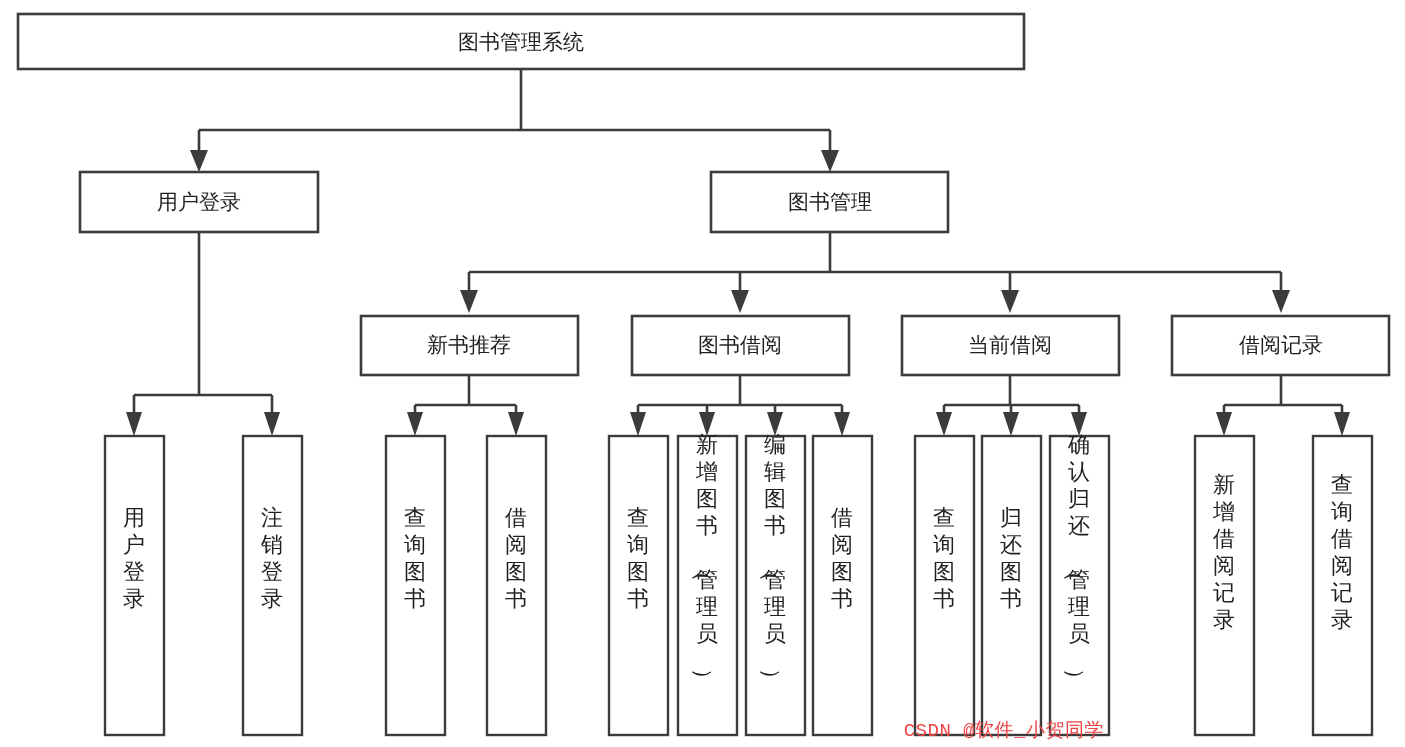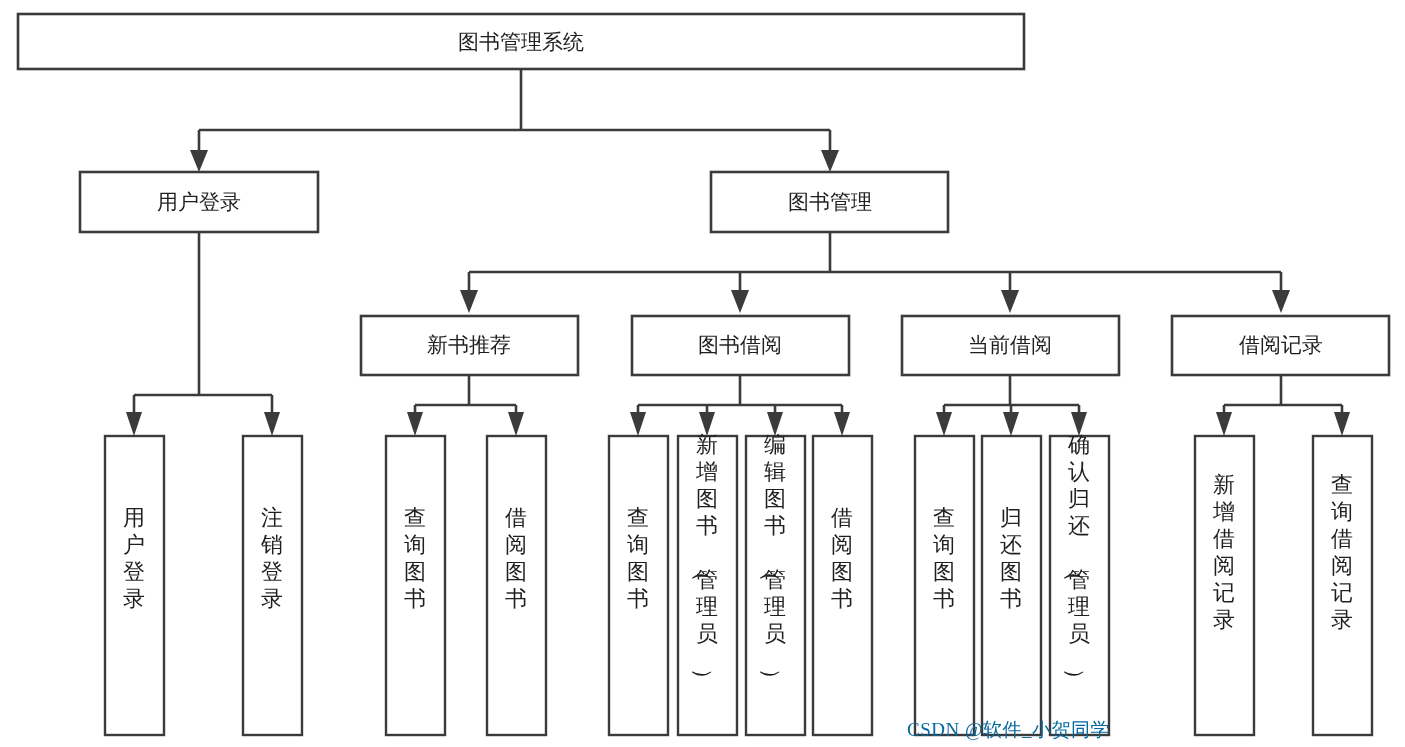--- a/index.html
+++ b/index.html
@@ -54,25 +54,25 @@
     dominant-baseline: middle;
   }
   .leaf-label {
     fill: #1f1f1f;
     font-family: "DejaVu Sans", "Liberation Sans", sans-serif;
     font-size: 22px;
     text-anchor: middle;
   }
   .watermark {
     position: absolute;
-    right: 10px;
+    right: 16px;
     bottom: 4px;
-    font-family: Liberation Serif, serif;
+    font-family: Liberation Mono, monospace;
     font-size: 19px;
-    color: #0369a1;
+    color: #ef4444;
     letter-spacing: 0.5px;
     white-space: nowrap;
     user-select: none;
   }
 </style>
 </head>
 <body>
 
 <div id="diagram-root">
 

